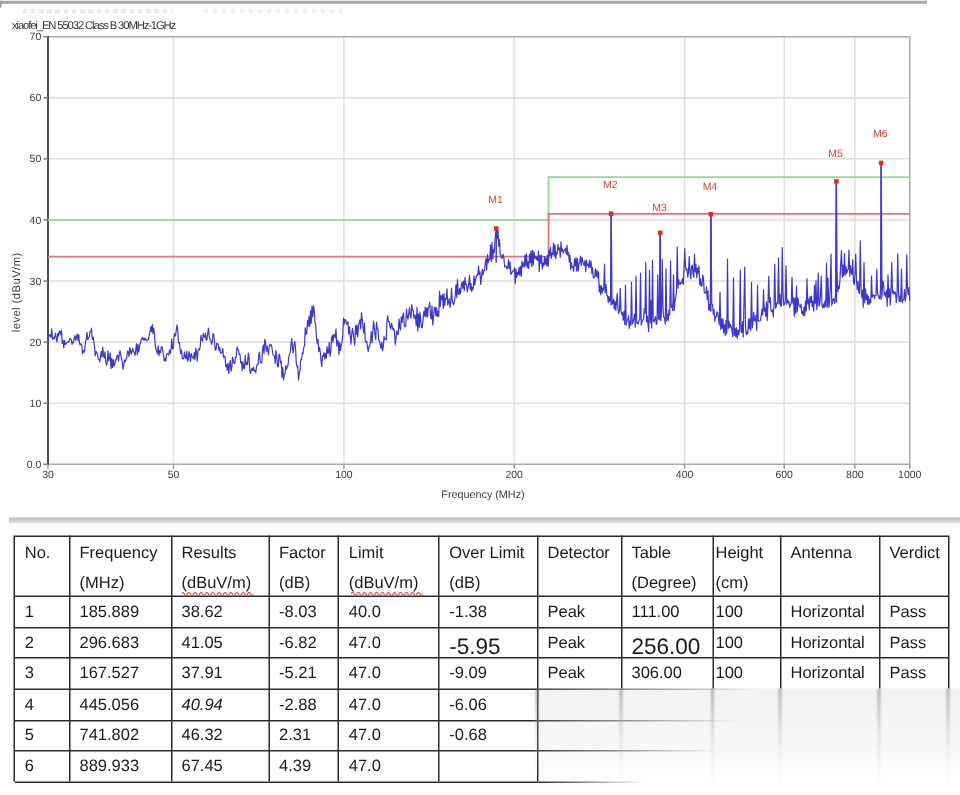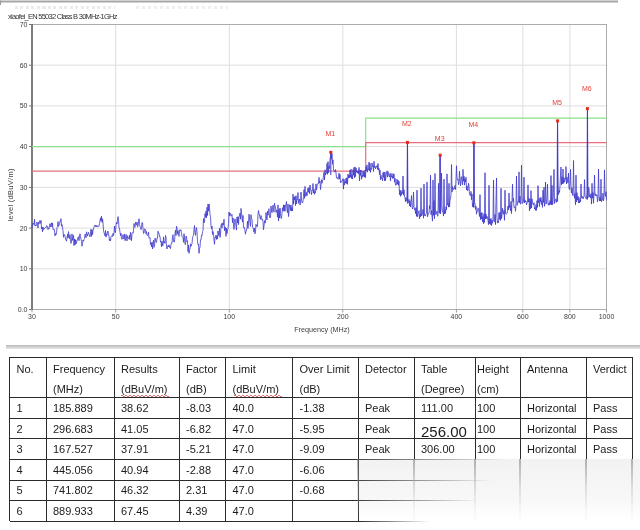--- a/index.html
+++ b/index.html
@@ -146,40 +146,40 @@
 <div style="position:absolute;left:365px;top:402.0px;font-size:11px;color:#1b1b1b;white-space:nowrap;">Peak</div>
 <div style="position:absolute;left:421px;top:402.0px;font-size:11px;color:#1b1b1b;white-space:nowrap;">111.00</div>
 <div style="position:absolute;left:477px;top:402.0px;font-size:11px;color:#1b1b1b;white-space:nowrap;">100</div>
 <div style="position:absolute;left:527px;top:402.0px;font-size:11px;color:#1b1b1b;white-space:nowrap;">Horizontal</div>
 <div style="position:absolute;left:593px;top:402.0px;font-size:11px;color:#1b1b1b;white-space:nowrap;">Pass</div>
 <div style="position:absolute;left:16.5px;top:422.58px;font-size:11px;color:#1b1b1b;white-space:nowrap;">2</div>
 <div style="position:absolute;left:53px;top:422.58px;font-size:11px;color:#1b1b1b;white-space:nowrap;">296.683</div>
 <div style="position:absolute;left:121px;top:422.58px;font-size:11px;color:#1b1b1b;white-space:nowrap;">41.05</div>
 <div style="position:absolute;left:186px;top:422.58px;font-size:11px;color:#1b1b1b;white-space:nowrap;">-6.82</div>
 <div style="position:absolute;left:232.5px;top:422.58px;font-size:11px;color:#1b1b1b;white-space:nowrap;">47.0</div>
-<div style="position:absolute;left:299.5px;top:422.58px;font-size:11px;color:#1b1b1b;white-space:nowrap;">-5.95</div>
+<div style="position:absolute;left:299.5px;top:422.58px;font-size:15px;color:#1b1b1b;white-space:nowrap;">-5.95</div>
 <div style="position:absolute;left:365px;top:422.58px;font-size:11px;color:#1b1b1b;white-space:nowrap;">Peak</div>
 <div style="position:absolute;left:421px;top:422.58px;font-size:15px;color:#1b1b1b;white-space:nowrap;">256.00</div>
 <div style="position:absolute;left:477px;top:422.58px;font-size:11px;color:#1b1b1b;white-space:nowrap;">100</div>
 <div style="position:absolute;left:527px;top:422.58px;font-size:11px;color:#1b1b1b;white-space:nowrap;">Horizontal</div>
 <div style="position:absolute;left:593px;top:422.58px;font-size:11px;color:#1b1b1b;white-space:nowrap;">Pass</div>
 <div style="position:absolute;left:16.5px;top:443.16px;font-size:11px;color:#1b1b1b;white-space:nowrap;">3</div>
 <div style="position:absolute;left:53px;top:443.16px;font-size:11px;color:#1b1b1b;white-space:nowrap;">167.527</div>
 <div style="position:absolute;left:121px;top:443.16px;font-size:11px;color:#1b1b1b;white-space:nowrap;">37.91</div>
 <div style="position:absolute;left:186px;top:443.16px;font-size:11px;color:#1b1b1b;white-space:nowrap;">-5.21</div>
 <div style="position:absolute;left:232.5px;top:443.16px;font-size:11px;color:#1b1b1b;white-space:nowrap;">47.0</div>
 <div style="position:absolute;left:299.5px;top:443.16px;font-size:11px;color:#1b1b1b;white-space:nowrap;">-9.09</div>
 <div style="position:absolute;left:365px;top:443.16px;font-size:11px;color:#1b1b1b;white-space:nowrap;">Peak</div>
 <div style="position:absolute;left:421px;top:443.16px;font-size:11px;color:#1b1b1b;white-space:nowrap;">306.00</div>
 <div style="position:absolute;left:477px;top:443.16px;font-size:11px;color:#1b1b1b;white-space:nowrap;">100</div>
 <div style="position:absolute;left:527px;top:443.16px;font-size:11px;color:#1b1b1b;white-space:nowrap;">Horizontal</div>
 <div style="position:absolute;left:593px;top:443.16px;font-size:11px;color:#1b1b1b;white-space:nowrap;">Pass</div>
 <div style="position:absolute;left:16.5px;top:463.74px;font-size:11px;color:#1b1b1b;white-space:nowrap;">4</div>
 <div style="position:absolute;left:53px;top:463.74px;font-size:11px;color:#1b1b1b;white-space:nowrap;">445.056</div>
-<div style="position:absolute;left:121px;top:463.74px;font-size:11px;color:#1b1b1b;white-space:nowrap;">40.94</div>
+<div style="position:absolute;left:121px;top:463.74px;font-size:11px;color:#1b1b1b;white-space:nowrap;font-style:italic;">40.94</div>
 <div style="position:absolute;left:186px;top:463.74px;font-size:11px;color:#1b1b1b;white-space:nowrap;">-2.88</div>
 <div style="position:absolute;left:232.5px;top:463.74px;font-size:11px;color:#1b1b1b;white-space:nowrap;">47.0</div>
 <div style="position:absolute;left:299.5px;top:463.74px;font-size:11px;color:#1b1b1b;white-space:nowrap;">-6.06</div>
 <div style="position:absolute;left:16.5px;top:484.32px;font-size:11px;color:#1b1b1b;white-space:nowrap;">5</div>
 <div style="position:absolute;left:53px;top:484.32px;font-size:11px;color:#1b1b1b;white-space:nowrap;">741.802</div>
 <div style="position:absolute;left:121px;top:484.32px;font-size:11px;color:#1b1b1b;white-space:nowrap;">46.32</div>
 <div style="position:absolute;left:186px;top:484.32px;font-size:11px;color:#1b1b1b;white-space:nowrap;text-align:center;">2.31</div>
 <div style="position:absolute;left:232.5px;top:484.32px;font-size:11px;color:#1b1b1b;white-space:nowrap;">47.0</div>
 <div style="position:absolute;left:299.5px;top:484.32px;font-size:11px;color:#1b1b1b;white-space:nowrap;">-0.68</div>
 <div style="position:absolute;left:16.5px;top:504.9px;font-size:11px;color:#1b1b1b;white-space:nowrap;">6</div>

